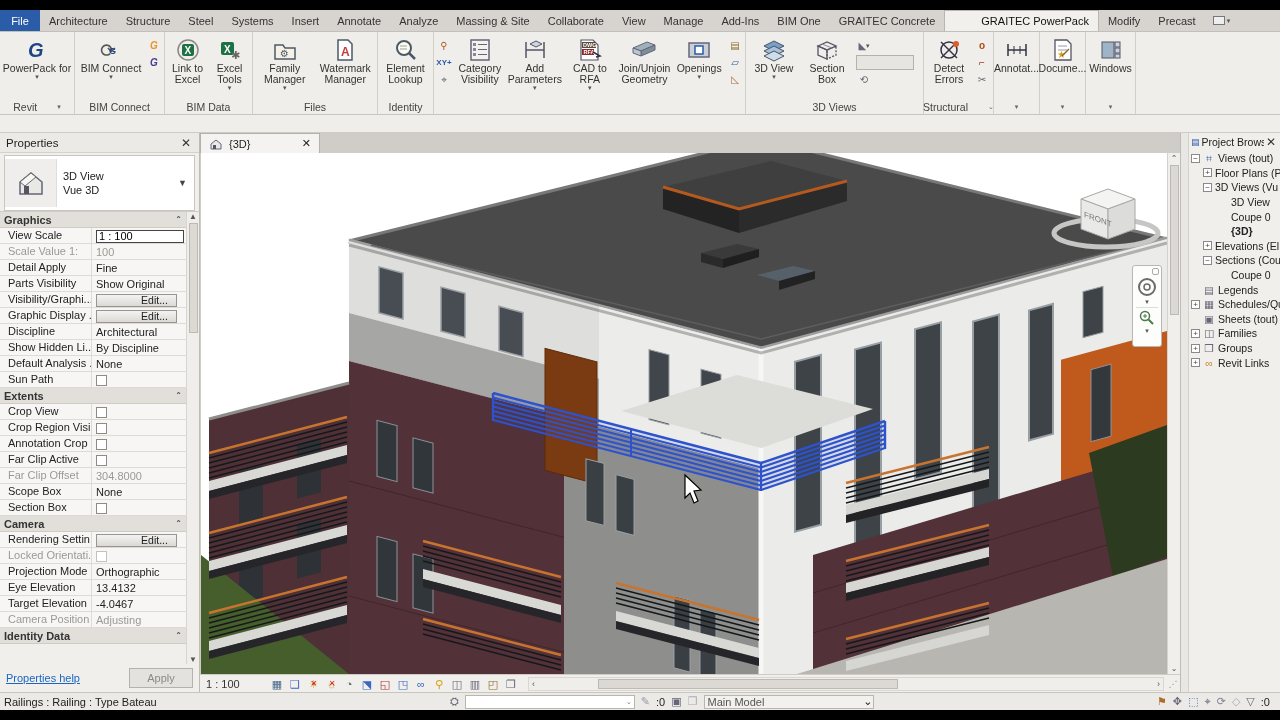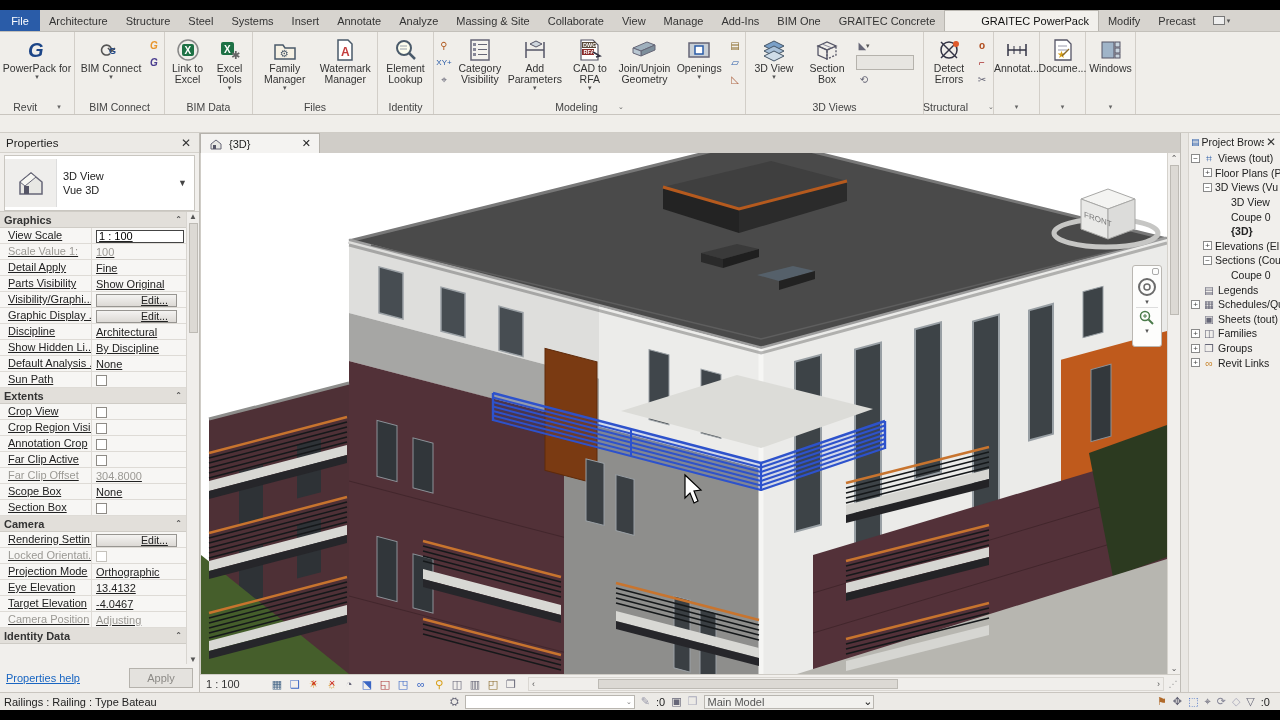--- a/index.html
+++ b/index.html
@@ -41,21 +41,21 @@
   .typesel .tt{flex:1;padding-left:6px;line-height:14px;}
   .typesel .arr{width:16px;color:#444;font-size:9px;}
   .selrow{height:22px;display:flex;align-items:center;gap:3px;padding:2px 4px;}
   .combo{flex:1;height:18px;background:#f6f5f3;border:1px solid #b9b6b0;display:flex;align-items:center;padding:0 4px;}
   .combo .c{flex:1;}
   .edittype{height:18px;border:1px solid transparent;display:flex;align-items:center;gap:3px;padding:0 3px;}
   .grid{flex:1;overflow:hidden;position:relative;border-top:1px solid #cfccc6;}
   .gridin{margin-right:13px;}
   .psec{height:16px;background:#e2dfda;border-bottom:1px solid #cfccc6;display:flex;align-items:center;padding:0 4px;font-weight:bold;color:#333;}
   .psec .cl{margin-left:auto;font-size:8px;color:#555;}
-  .prow{height:16px;display:flex;border-bottom:1px solid #dedbd6;background:#f7f6f4;text-decoration:underline;}
+  .prow{height:16px;display:flex;border-bottom:1px solid #dedbd6;background:#f7f6f4;}
   .pl{width:92px;padding:1px 0 0 8px;border-right:1px solid #dedbd6;color:#222;white-space:nowrap;overflow:hidden;}
   .pv{flex:1;padding:1px 2px 0 4px;white-space:nowrap;overflow:hidden;display:flex;align-items:center;}
   .pv input{width:100%;height:13px;border:1px solid #444;font-size:11px;padding:0 2px;font-family:inherit;}
   .pv .ebtn{width:92%;height:13px;background:linear-gradient(#f4f3f1,#dcd9d5);border:1px solid #979591;font-size:10.5px;display:flex;align-items:center;justify-content:center;color:#222;padding-left:36px;}
   .cb{width:11px;height:11px;border:1px solid #8e8b86;background:#fff;}
   .dis .pl,.dis .pv{color:#9b9994;}
   .vscroll{position:absolute;right:0;top:0;bottom:0;width:13px;background:#f0eeeb;border-left:1px solid #d8d5d0;display:flex;flex-direction:column;align-items:center;font-size:8px;color:#555;}
   .vthumb{width:9px;background:#dcd9d4;border:1px solid #bdbab4;}
   .pbottom{height:28px;display:flex;align-items:center;padding:0 6px;gap:6px;}
   .plink{color:#1a66c2;text-decoration:underline;flex:1;}
@@ -244,21 +244,21 @@
     </div>
       </div>
     <div class="rlabel">
         <span>Identity</span>
       </div>
   </div>
   <div class="rgroup" style="width:312px">
     <div class="rbody">
       <div class="scol">
         <span class="sbtn" style="color:#b05a20">⚲</span>
-        <span class="sbtn" style="color:#2a5ca8;font-size:8px;font-weight:normal">XY+</span>
+        <span class="sbtn" style="color:#2a5ca8;font-size:8px;font-weight:bold">XY+</span>
         <span class="sbtn" style="color:#667">⌖</span>
       </div>
       <div class="bigbtn">
         <span class="ricon">
             <svg width="22" height="24">
               <rect x="2" y="2" width="18" height="20" fill="#f4f2ee" stroke="#667" stroke-width="1.5"></rect>
               <rect x="4" y="5" width="3" height="3" fill="#889"></rect>
               <line x1="9" y1="6.5" x2="18" y2="6.5" stroke="#667"></line>
               <rect x="4" y="10" width="3" height="3" fill="#889"></rect>
               <line x1="9" y1="11.5" x2="18" y2="11.5" stroke="#667"></line>
@@ -313,24 +313,20 @@
           </span>
         <span class="blabel">Openings</span>
           <span class="dd">▾</span>
       </div>
       <div class="scol">
         <span class="sbtn" style="color:#8a6a2a">▤</span>
         <span class="sbtn" style="color:#2a5ca8">▱</span>
         <span class="sbtn" style="color:#b06a4a">◺</span>
       </div>
     </div>
-    <div class="rlabel">
-        <span>Modeling</span>
-        <span class="chv">⌄</span>
-      </div>
   </div>
   <div class="rgroup" style="width:178px">
     <div class="rbody">
       <div class="bigbtn" style="width:52px">
         <span class="ricon">
             <svg width="26" height="24">
               <polygon points="3,8 13,3 23,8 13,13" fill="#7aa0c8" stroke="#456"></polygon>
               <polygon points="3,13 13,8 23,13 13,18" fill="#a8c0d8" stroke="#456"></polygon>
               <polygon points="3,18 13,13 23,18 13,23" fill="#d0dde8" stroke="#456"></polygon>
             </svg>

